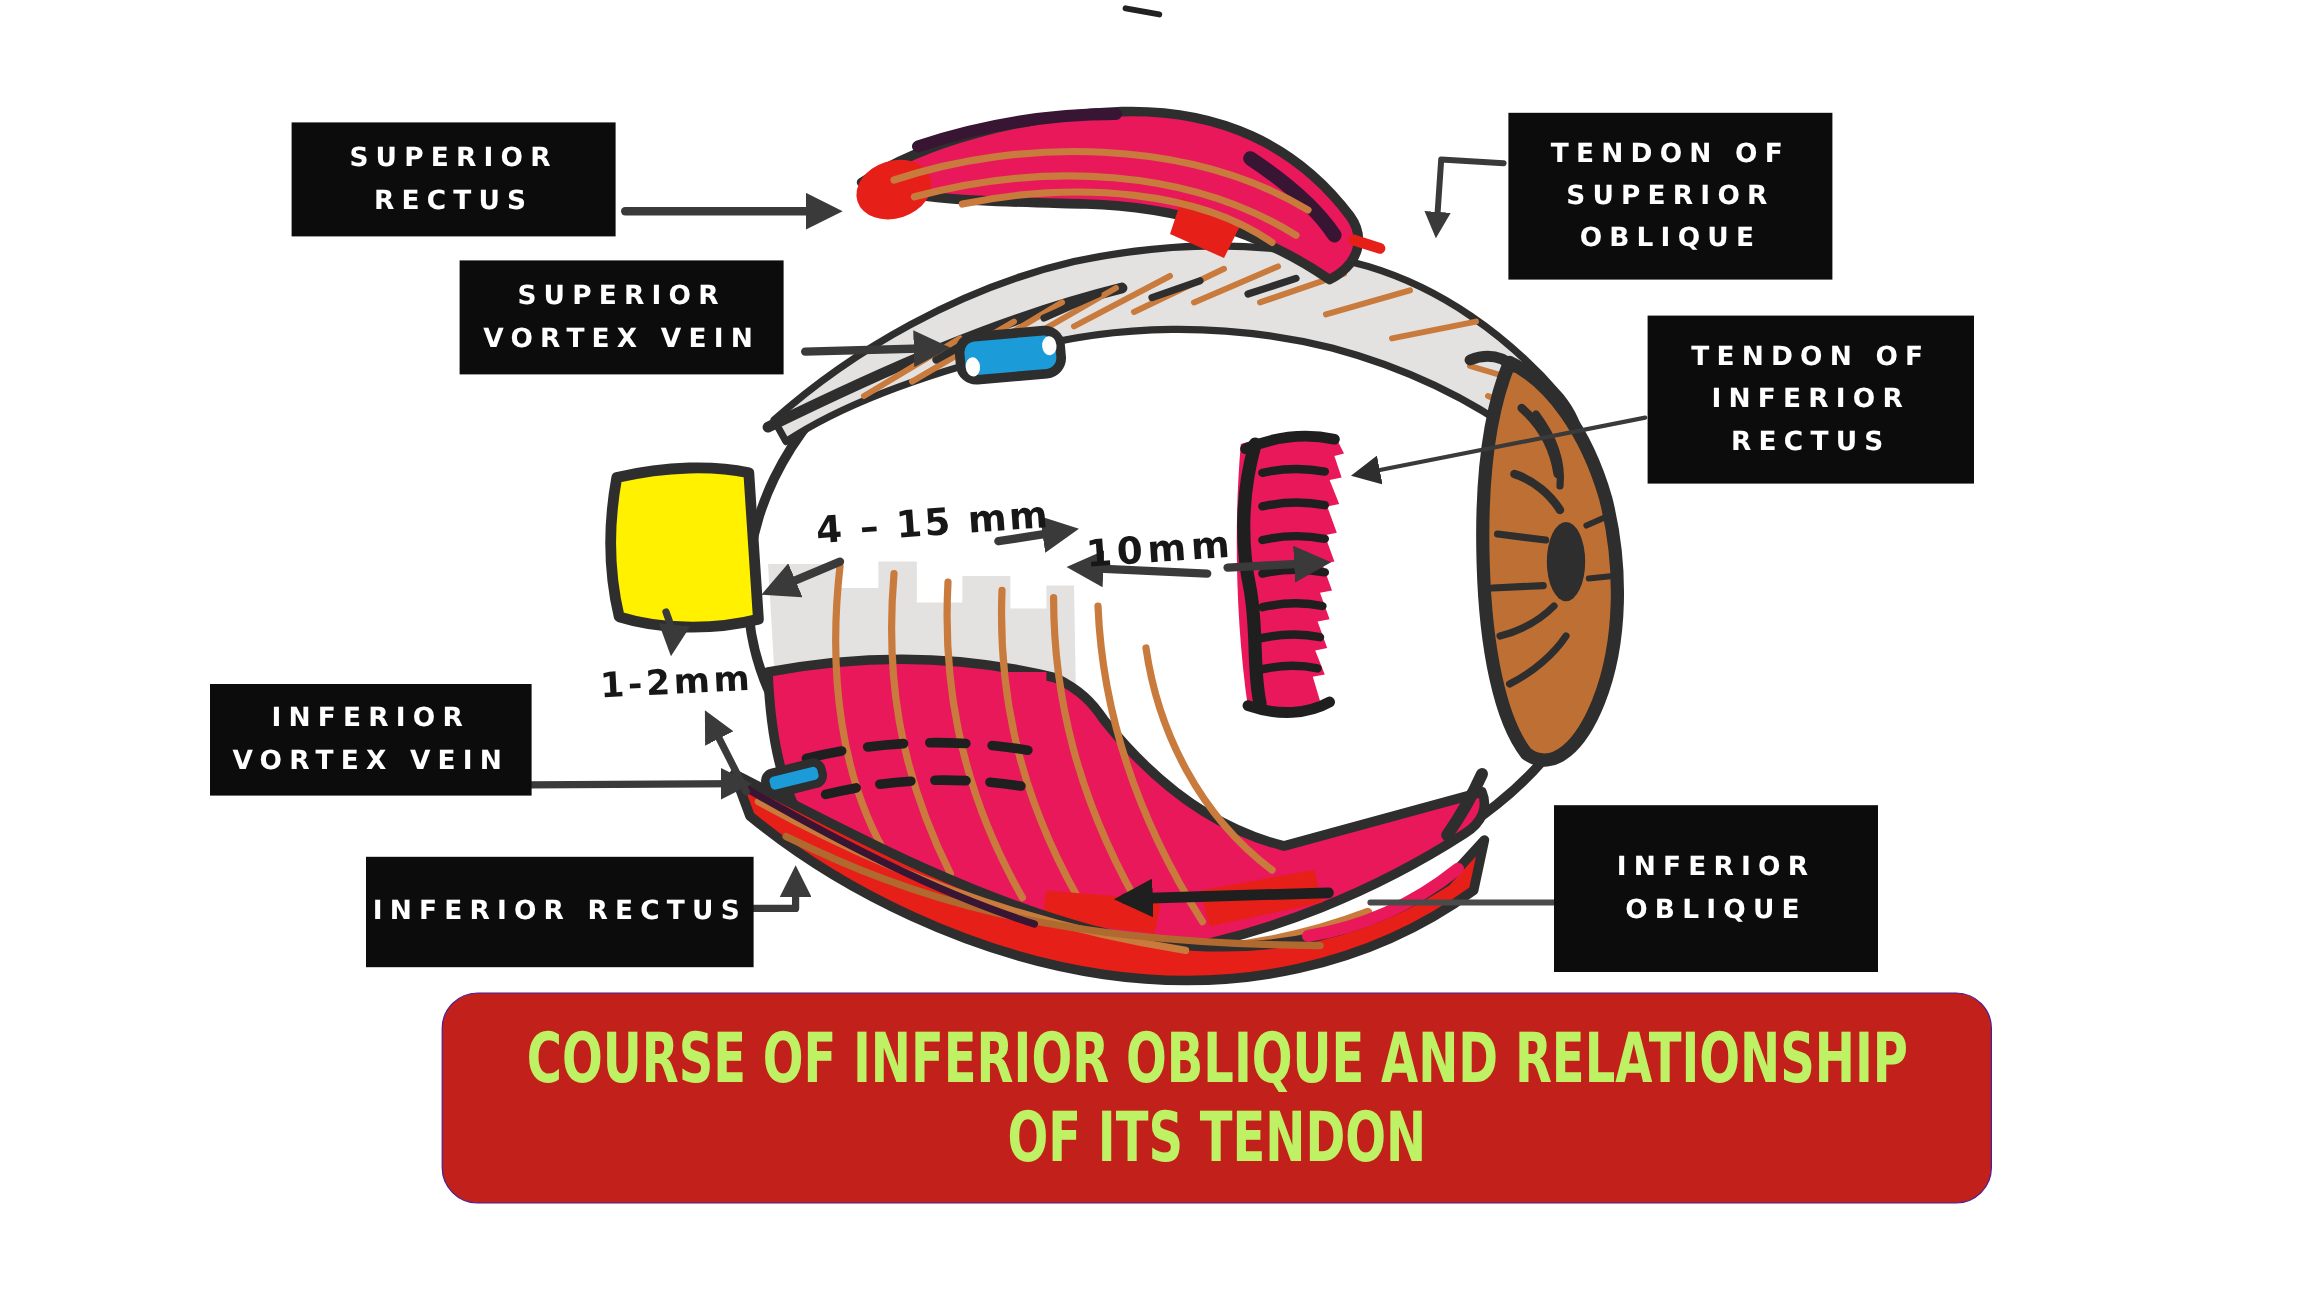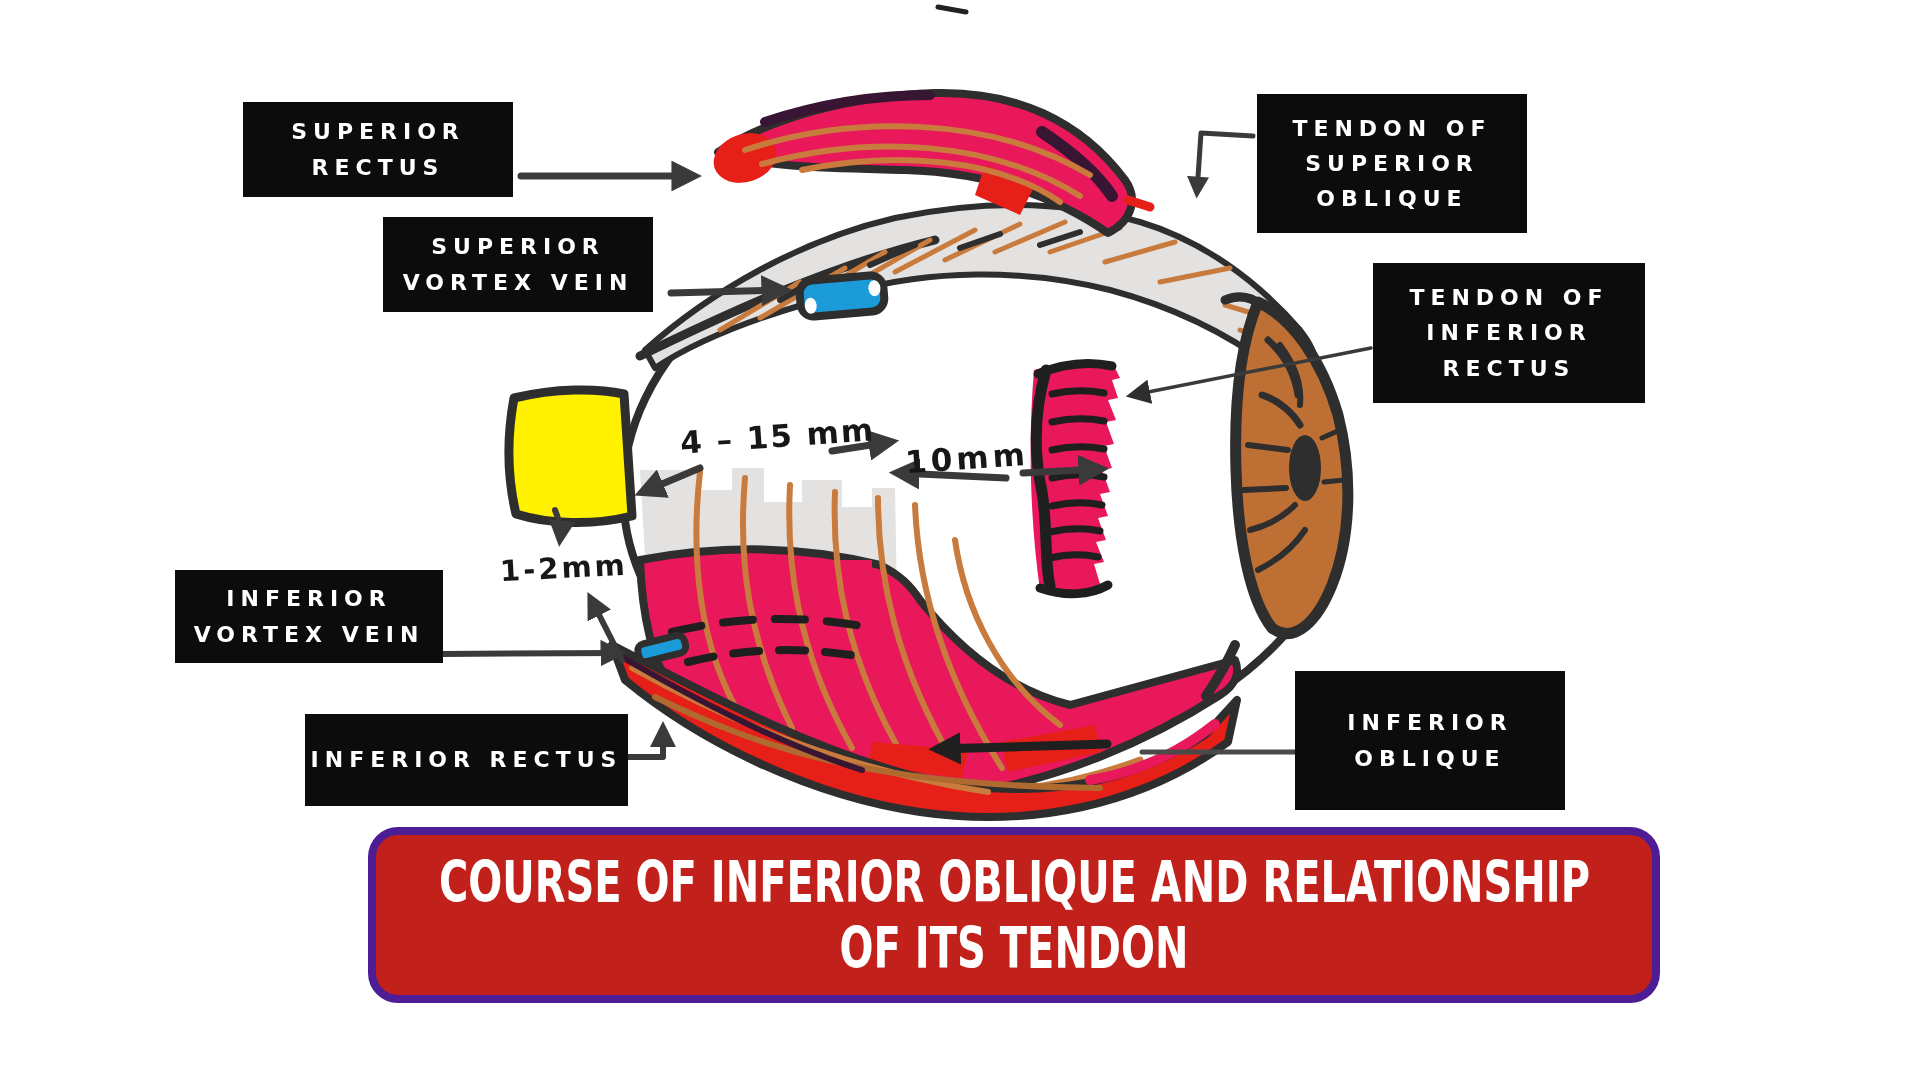--- a/index.html
+++ b/index.html
@@ -19,21 +19,21 @@
   #box-inferior-vortex-vein   {left:175px;top:570px;width:268px;height:93px;}
   #box-inferior-rectus        {left:277px;top:714px;width:323px;height:92px;margin-left:28px;}
   #box-inferior-oblique       {left:1295px;top:671px;width:270px;height:139px;}
 
   .measure{position:absolute;color:#171717;font-weight:bold;white-space:nowrap;}
   #measure-insertion {left:680px;top:418px;font-size:31px;letter-spacing:2px;transform:rotate(-4deg);}
   #measure-tendon    {left:905px;top:440px;font-size:31px;letter-spacing:4px;transform:rotate(-4deg);}
   #measure-vein      {left:500px;top:551px;font-size:29px;letter-spacing:3px;transform:rotate(-3deg);}
 
   .title-box{position:absolute;left:368px;top:827px;width:1292px;height:176px;background:#c2201a;
-             border:8px solid #4c1d95;border-radius:30px;box-sizing:border-box;color:#ffffff;
+             border:1px solid #4c1d95;border-radius:30px;box-sizing:border-box;color:#bef264;
              display:flex;flex-direction:column;justify-content:center;align-items:center;gap:8px;}
   .title-line{font-weight:bold;font-size:50px;white-space:nowrap;letter-spacing:0px;
               transform:scale(0.8,1.15);}
 </style>
 </head>
 <body>
 
 <div class="stage">
 
   <svg class="draw" width="1920" height="1080" viewBox="0 0 1920 1080">

